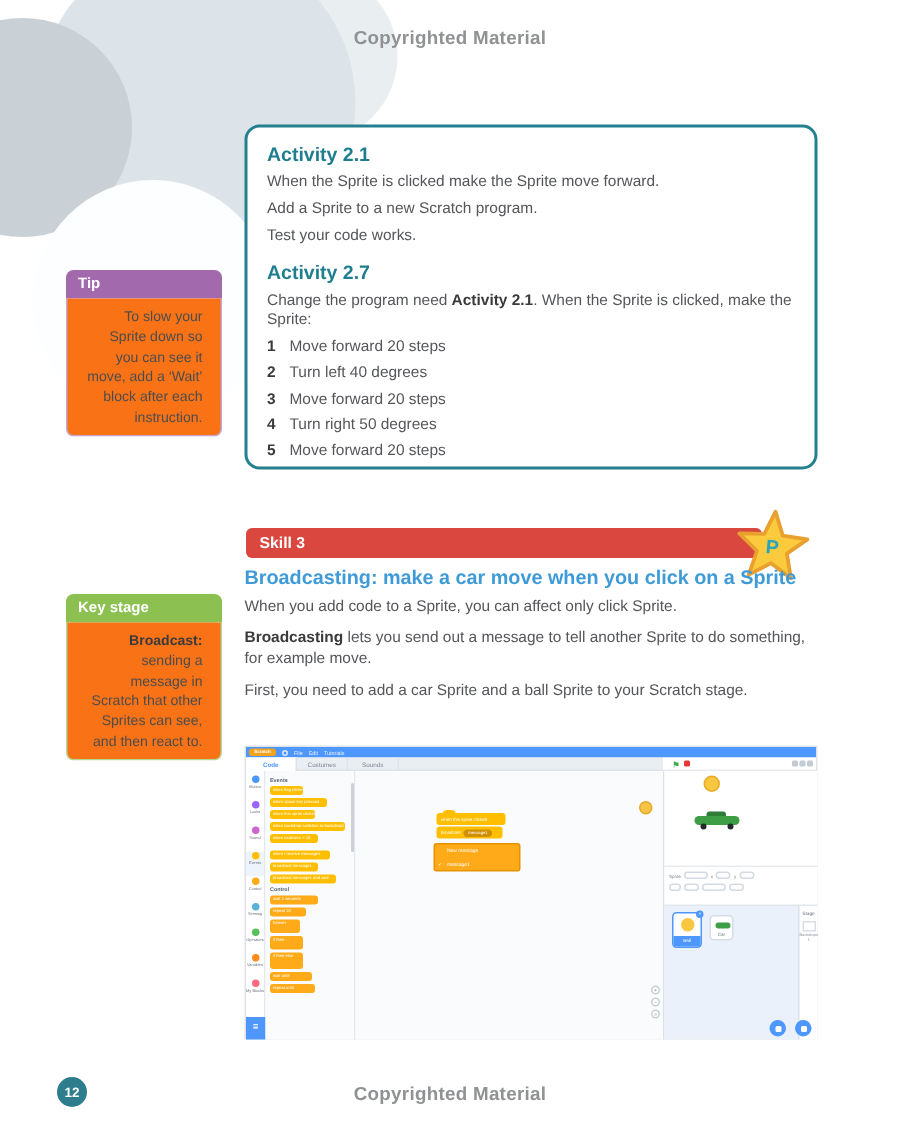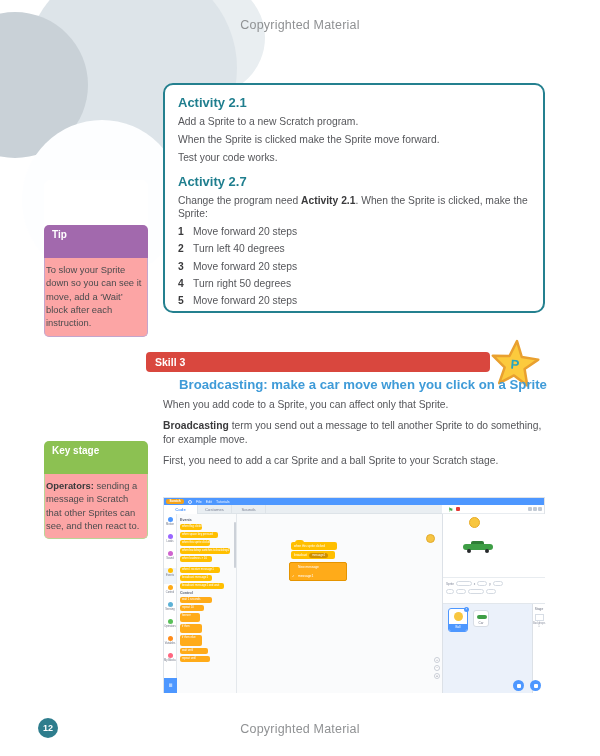--- a/index.html
+++ b/index.html
@@ -8,50 +8,50 @@
           font-family:"Liberation Sans", sans-serif; overflow:hidden; }
 
   
   .circle { position:absolute; border-radius:50%; }
   .c4 { left:150px; top:-20px; width:115px; height:115px; background:#e9eef1; }
   .c2 { left:25px;  top:-38px; width:212px; height:212px; background:#dde4e9; }
   .c1 { left:-58px; top:12px;  width:146px; height:146px; background:#c9d1d7; }
   .c3 { left:22px;  top:120px; width:160px; height:160px; background:#fdfeff; }
 
   .watermark { position:absolute; left:0; width:600px; text-align:center;
-               font-size:12.5px; font-weight:normal; color:#8f9193; letter-spacing:.2px; }
+               font-size:12.5px; font-weight:bold; color:#8f9193; letter-spacing:.2px; }
   .wm-top { top:18px; } .wm-bottom { top:722px; }
 
   
   .sidebox { position:absolute; left:44px; width:104px; border-radius:6px; background:#fff; }
-  .sidebox .hd { border-radius:5px 5px 0 0; padding:4px 8px 18px; font-size:10px;
-                 font-weight:bold; color:#fff;margin-top:45px; }
-  .sidebox .bd { border-radius:0 0 5px 5px; padding:5px 1px 6px; font-size:9.4px;
-                 line-height:1.42; color:#4c4c4e; border:1px solid; border-top:0; background:#fca5a5; }
+  .sidebox .hd { border-radius:5px 5px 0 0; padding:4px 8px 4px; font-size:10px;
+                 font-weight:bold; color:#fff; }
+  .sidebox .bd { border-radius:0 0 5px 5px; padding:5px 12px 6px; font-size:9.4px;
+                 line-height:1.42; color:#4c4c4e; border:1px solid; border-top:0; background:#f97316;text-align:right; }
   .tip    { top:180px; } .tip .hd { background:#a269ad; } .tip .bd { border-color:#c3a5cd; }
   .keyterm{ top:396px; } .keyterm .hd { background:#8cc152; } .keyterm .bd { border-color:#b9d596; }
 
   
   .activity { position:absolute; left:163px; top:83px; width:382px; height:230px;
               border:2px solid #24808f; border-radius:10px; background:#fff; padding:8px 13px; overflow:hidden; }
   .activity h3 { font-size:13px; color:#1f7e8e; margin:2px 0 4px; }
   .activity h3.second { margin-top:10px; }
   .activity p { font-size:10.3px; color:#55565a; line-height:1.32; margin:4.5px 0; }
   .step { display:flex; margin:3.5px 0; font-size:10.3px; color:#55565a; line-height:1.32; }
   .step .n { font-weight:bold; color:#3a3a3c; width:15px; flex:none; }
 
   
-  .skill-banner { position:absolute; left:146px; top:352px; width:344px; height:20px;
+  .skill-banner { position:absolute; left:164px; top:352px; width:344px; height:20px;
                   background:#d9473e; border-radius:4px; }
   .skill-banner span { display:block; padding-left:9px; line-height:20px; font-size:10.5px;
                        font-weight:bold; color:#fff; }
   .star { position:absolute; left:489px; top:338px; width:52px; height:52px; transform:rotate(5deg); }
   .star .letter { position:absolute; left:0; right:0; top:19px; text-align:center;
                   font-size:13px; font-weight:bold; color:#27a5bf; }
-  .skill-heading { position:absolute; left:179px; top:377px; width:384px;
+  .skill-heading { position:absolute; left:163px; top:377px; width:384px;
                    font-size:13.2px; font-weight:bold; color:#3f9bd8; }
   .skill-paras { position:absolute; left:163px; top:398px; width:384px; }
   .skill-paras p { font-size:10.3px; color:#55565a; line-height:1.33; margin:0 0 7.5px; }
   b.inline { color:#3a3a3c; }
 
   
   .scratch { position:absolute; left:163px; top:497px; width:382px; height:196px;
              border:1px solid #dfe3e8; background:#fff; font-size:4px; }
   .scratch, .scratch * { line-height:normal; }
   .sc-menubar { position:absolute; left:0; top:0; width:380px; height:7px; background:#4d97ff;
@@ -164,27 +164,27 @@
 
   <div class="watermark wm-top">Copyrighted Material</div>
 
   <div class="sidebox tip">
     <div class="hd">Tip</div>
     <div class="bd">To slow your Sprite down so you can see it move, add a ‘Wait’ block after each instruction.</div>
   </div>
 
   <div class="sidebox keyterm">
     <div class="hd">Key stage</div>
-    <div class="bd"><b class="inline">Operators:</b><span> sending a message in Scratch that other Sprites can see, and then react to.</span></div>
+    <div class="bd"><b class="inline">Broadcast:</b><span> sending a message in Scratch that other Sprites can see, and then react to.</span></div>
   </div>
 
   <div class="activity">
     <h3>Activity 2.1</h3>
+    <p>When the Sprite is clicked make the Sprite move forward.</p>
     <p>Add a Sprite to a new Scratch program.</p>
-    <p>When the Sprite is clicked make the Sprite move forward.</p>
     <p>Test your code works.</p>
     <h3 class="second">Activity 2.7</h3>
     <p><span>Change the program need </span><b class="inline">Activity 2.1</b><span>. When the Sprite is clicked, make the Sprite:</span></p>
     <div class="step">
         <span class="n">1</span>
         <span>Move forward 20 steps</span>
       </div>
     <div class="step">
         <span class="n">2</span>
         <span>Turn left 40 degrees</span>
@@ -210,22 +210,22 @@
   <div class="star">
     <svg viewBox="0 0 52 52" width="52" height="52">
       <polygon points="26,3 32.2,18.5 48.8,19.6 36,30.2 40.1,46.4 26,37.5 11.9,46.4 16,30.2 3.2,19.6 19.8,18.5" fill="#fcca3d" stroke="#e9a02f" stroke-width="2.5" stroke-linejoin="round"></polygon>
     </svg>
     <span class="letter">P</span>
   </div>
 
   <div class="skill-heading">Broadcasting: make a car move when you click on a Sprite</div>
 
   <div class="skill-paras">
-    <p>When you add code to a Sprite, you can affect only that Sprite.</p>
-    <p><b class="inline">Broadcasting</b><span> term you send out a message to tell another Sprite to do something, for example move.</span></p>
+    <p>When you add code to a Sprite, you can affect only click Sprite.</p>
+    <p><b class="inline">Broadcasting</b><span> lets you send out a message to tell another Sprite to do something, for example move.</span></p>
     <p>First, you need to add a car Sprite and a ball Sprite to your Scratch stage.</p>
   </div>
 
   <div class="scratch">
     <div class="sc-menubar">
       <div class="sc-logo">Scratch</div>
       <div class="sc-globe"></div>
       <span class="sc-menu-item">File</span>
       <span class="sc-menu-item">Edit</span>
       <span class="sc-menu-item">Tutorials</span>

